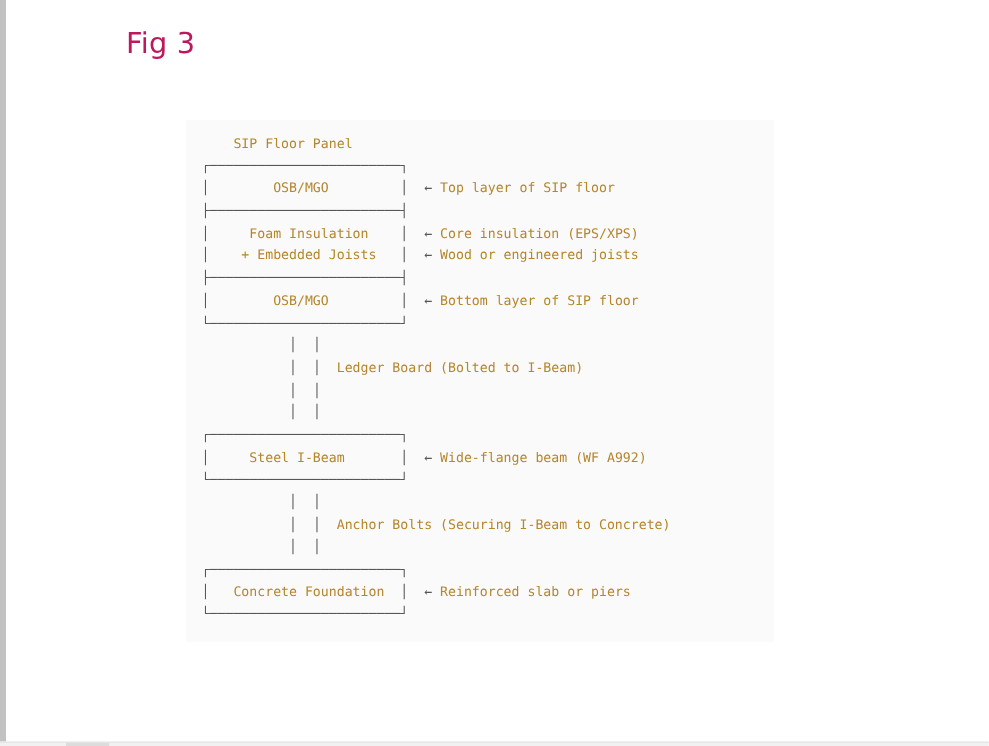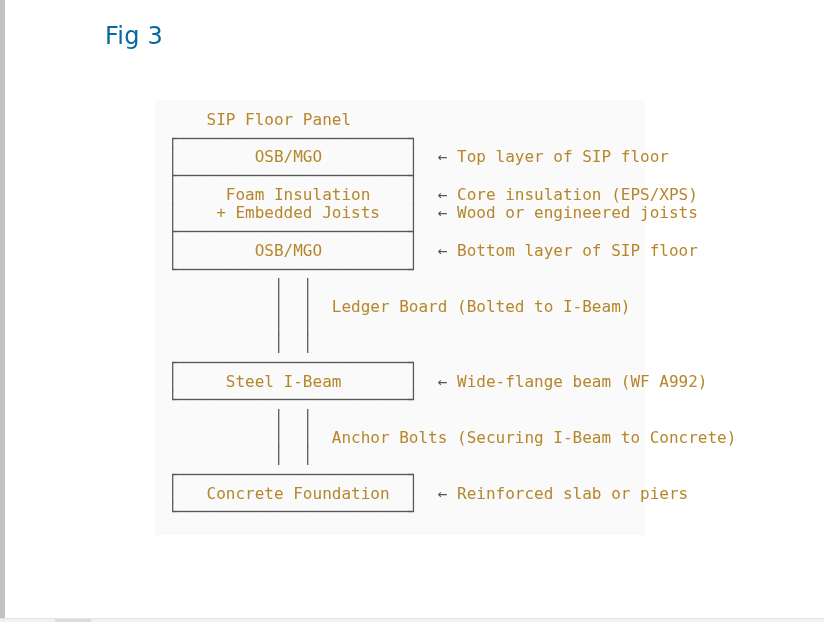--- a/index.html
+++ b/index.html
@@ -27,37 +27,37 @@
     position: absolute; left: 55px; top: 0;
     width: 36px; height: 4px;
     background: #dcdcdc;
   }
 
   .fig-label {
     position: absolute;
     left: 105px; top: 22px;
     font-size: 24px;
     font-weight: 400;
-    color: #0369a1;
+    color: #be185d;
     letter-spacing: 0.2px;
   }
 
   .code-panel {
     position: absolute;
     left: 155px; top: 100px;
     width: 490px; height: 435px;
     background: #fafafa;
     box-sizing: border-box;
   }
 
   .ascii {
     margin: 0;
     padding: 11px 0 0 13px;
     font-family: "DejaVu Sans Mono", "Liberation Mono", monospace;
-    font-size: 16px;
+    font-size: 11px;
     line-height: 18.7px;
     white-space: pre;
   }
   .dline { height: 18.7px; }
   .g { color: var(--line-gray, #565656); }   
   .a { color: var(--amber, #b5862b); }       
 </style>
 </head>
 <body>
 

